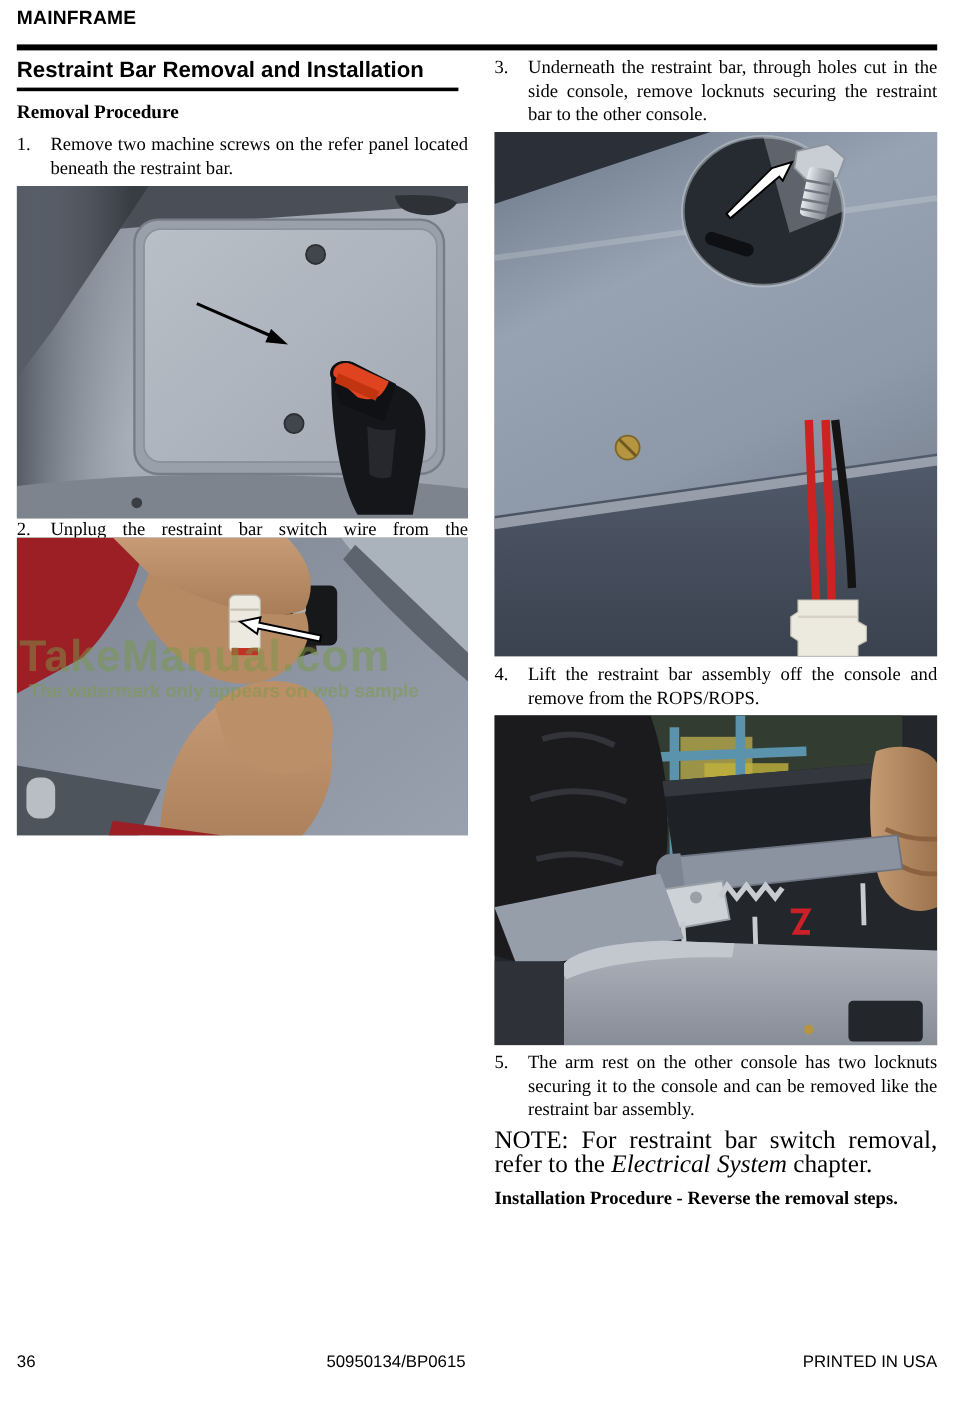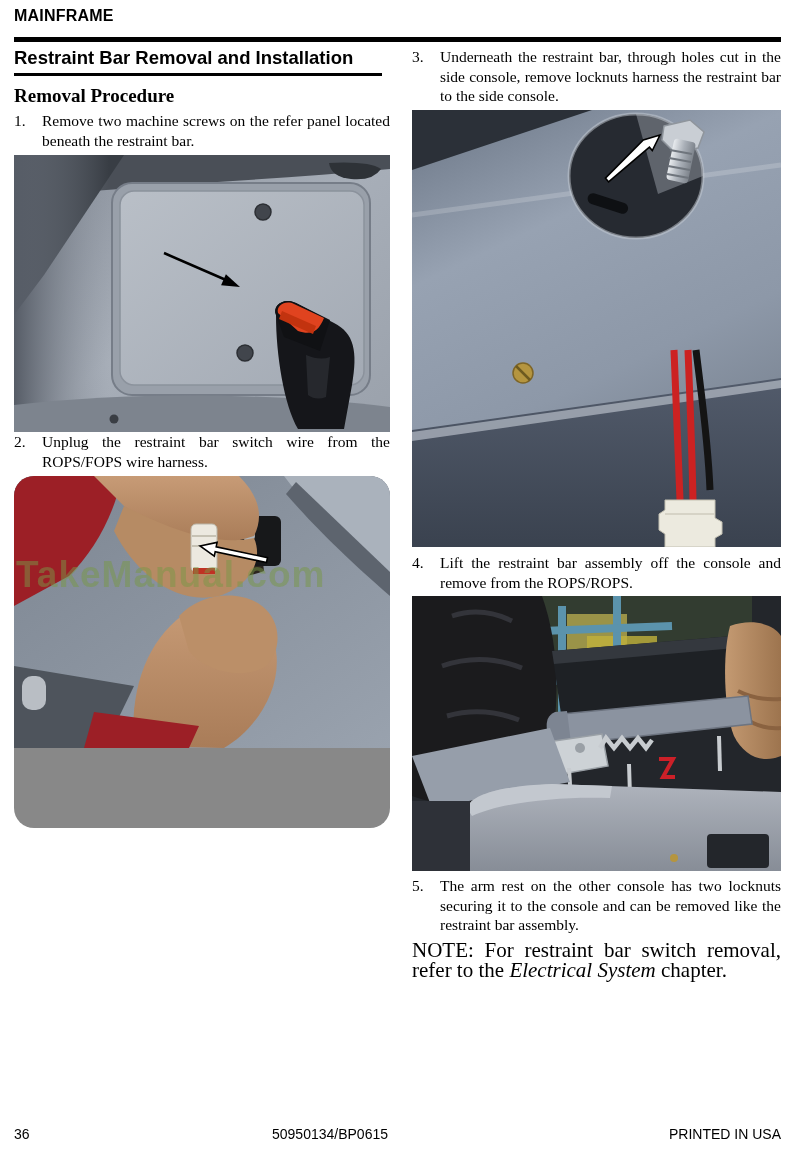--- a/index.html
+++ b/index.html
@@ -13,21 +13,21 @@
   .hdr {
     font-family:"Liberation Sans", sans-serif; font-weight:bold;
     font-size:16px; letter-spacing:0.2px; white-space:nowrap;
   }
   .rule-thick { background:#000; height:5px; }
   .rule-thin  { background:#000; height:2.5px; }
   .section-title {
     font-family:"Liberation Sans", sans-serif; font-weight:bold;
     font-size:18.5px; white-space:nowrap;
   }
-  .subsection-title { font-weight:bold; font-size:19px; white-space:nowrap; }
+  .subsection-title { font-weight:bold; font-size:16px; white-space:nowrap; }
   .step { display:flex; }
   .step-num { width:28px; flex:0 0 28px; font-size:15.5px; line-height:19.5px; }
   .step-text { flex:1; font-size:15.5px; line-height:19.5px; text-align:justify; }
   .para { font-size:21px; line-height:19.5px; text-align:justify; }
   .bold-line { font-weight:bold; font-size:15.5px; line-height:19.5px; white-space:nowrap; }
   .photo { overflow:hidden; background:#888; }
   .photo svg { display:block; }
   .footer-text { font-family:"Liberation Sans", sans-serif; font-size:14px; white-space:nowrap; }
   .wm1 {
     position:absolute; left:2px; top:78px; width:100%;
@@ -97,21 +97,21 @@
         <path d="M292,200 q14,6 24,2 l-4,40 q-10,4 -18,-2 Z" fill="#26282d"></path>
       </g>
     </svg>
   </div>
 
   <div class="abs step" style="left:14px; top:432px; width:376px;">
     <span class="step-num">2.</span>
     <span class="step-text">Unplug the restraint bar switch wire from the ROPS/FOPS wire harness.</span>
   </div>
 
-  <div class="abs photo" style="left:14px; top:476px; width:376px; height:352px;border-radius:20px;">
+  <div class="abs photo" style="left:14px; top:448px; width:376px; height:248px;">
     <svg width="376" height="272" viewBox="0 0 376 272">
       <defs>
         <linearGradient id="p2bg" x1="0" y1="0" x2="1" y2="1">
           <stop offset="0" stop-color="#7d8692"></stop>
             <stop offset="1" stop-color="#99a2ae"></stop>
         </linearGradient>
         <linearGradient id="p2skin" x1="0" y1="0" x2="0" y2="1">
           <stop offset="0" stop-color="#c79b76"></stop>
             <stop offset="1" stop-color="#a97c58"></stop>
         </linearGradient>
@@ -135,25 +135,26 @@
         <rect x="177" y="48" width="26" height="48" rx="5" fill="#ece9e0" stroke="#b9b5a8" stroke-width="1"></rect>
         <line x1="178" y1="60" x2="202" y2="60" stroke="#c6c2b4" stroke-width="2"></line>
         <line x1="178" y1="70" x2="202" y2="70" stroke="#c6c2b4" stroke-width="2"></line>
         <rect x="179" y="92" width="22" height="6" fill="#c03224"></rect>
       </g>
       <g>
         <polygon points="186,70 203.1,66.4 202.2,70.9 253.5,81.6 252.5,86.5 201.2,75.8 200.3,80.2" fill="#fff" stroke="#000" stroke-width="1.6"></polygon>
       </g>
     </svg>
     <div class="wm1">TakeManual.com</div>
+    <div class="wm2">The watermark only appears on web sample</div>
   </div>
 
   <div class="abs step" style="left:412px; top:47px; width:369px;">
     <span class="step-num">3.</span>
-    <span class="step-text">Underneath the restraint bar, through holes cut in the side console, remove locknuts harness the restraint bar to the side console.</span>
+    <span class="step-text">Underneath the restraint bar, through holes cut in the side console, remove locknuts securing the restraint bar to the other console.</span>
   </div>
 
   <div class="abs photo" style="left:412px; top:110px; width:369px; height:437px;">
     <svg width="369" height="437" viewBox="0 0 369 437">
       <defs>
         <linearGradient id="p3bg" x1="0" y1="0" x2="0.4" y2="1">
           <stop offset="0" stop-color="#6a7585"></stop>
             <stop offset="0.35" stop-color="#97a2b2"></stop>
             <stop offset="0.7" stop-color="#8d98a8"></stop>
             <stop offset="1" stop-color="#77818f"></stop>
@@ -263,18 +264,19 @@
 
   <div class="abs step" style="left:412px; top:876px; width:369px;">
     <span class="step-num">5.</span>
     <span class="step-text">The arm rest on the other console has two locknuts securing it to the console and can be removed like the restraint bar assembly.</span>
   </div>
 
   <div class="abs para" style="left:412px; top:941px; width:369px;">
     <span>NOTE: For restraint bar switch removal, refer to the </span><i>Electrical System</i><span> chapter.</span>
   </div>
 
+  <div class="abs bold-line" style="left:412px; top:989px;">Installation Procedure - Reverse the removal steps.</div>
 
   <div class="abs footer-text" style="left:14px; top:1126px;">36</div>
   <div class="abs footer-text" style="left:0; top:1126px; width:660px; text-align:center;">50950134/BP0615</div>
   <div class="abs footer-text" style="right:25px; top:1126px;text-align:center;">PRINTED IN USA</div>
 
 </div>
 
 </body></html>

